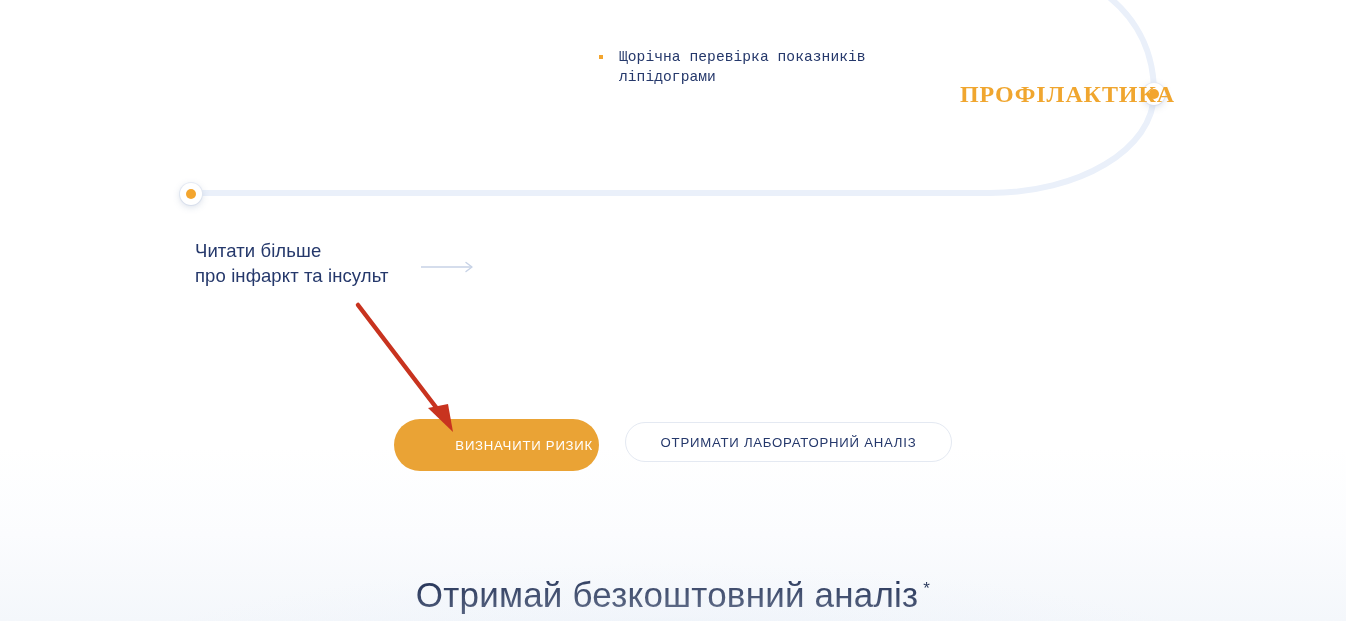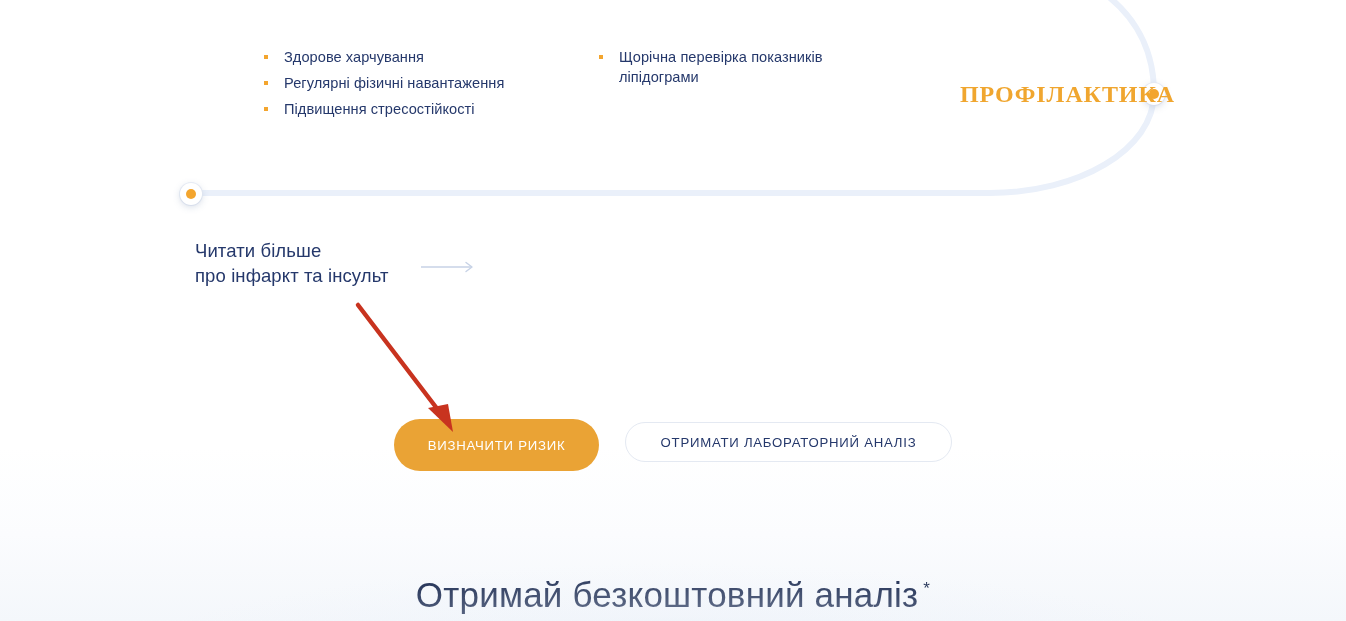--- a/index.html
+++ b/index.html
@@ -100,21 +100,21 @@
   }
   .bullets li::before {
     content: "";
     position: absolute;
     left: 2px;
     top: 8px;
     width: 4px;
     height: 4px;
     background: #f3a52e;
   }
-  #bullets-col-2 li { margin-bottom: 10px; }
+  #bullets-col-2 li { margin-bottom: 10px; font-family: Liberation Mono, monospace; }
 
   
   #read-more {
     position: absolute;
     left: 195px;
     top: 238px;
     display: flex;
     align-items: center;
     gap: 32px;
     text-decoration: none;
@@ -146,20 +146,21 @@
     letter-spacing: .75px;
     white-space: nowrap;
   }
   #btn-primary {
     width: 205px;
     height: 52px;
     border-radius: 26px;
     background: #eaa335;
     color: #ffffff;
     font-size: 13.2px;
+    text-align: right;
   }
   #btn-secondary {
     margin-top: 3px;
     width: 327px;
     height: 40px;
     border-radius: 26px;
     background: #ffffff;
     border: 1px solid #e4e9f2;
     color: #25386b;
     font-size: 13.2px;
@@ -207,25 +208,20 @@
   <div class="dot" id="dot-left">
     <i></i>
   </div>
 
   <div class="dot" id="dot-right">
     <i></i>
   </div>
 
   <div id="prevention-label">ПРОФІЛАКТИКА</div>
 
-  <ul class="bullets" id="bullets-col-1">
-    <li>Здорове харчування</li>
-    <li>Регулярні фізичні навантаження</li>
-    <li>Підвищення стресостійкості</li>
-  </ul>
 
   <ul class="bullets" id="bullets-col-2">
     <li>Щорічна перевірка показників ліпідограми</li>
   </ul>
 
   <a href="#" id="read-more">
     <span id="read-more-text">Читати більше
 про інфаркт та інсульт</span>
     <svg id="read-more-arrow" width="55" height="12" viewBox="0 0 55 12" xmlns="http://www.w3.org/2000/svg">
       <path d="M0 6 H 50" stroke="#c7d2e6" stroke-width="1.4" fill="none"></path>

